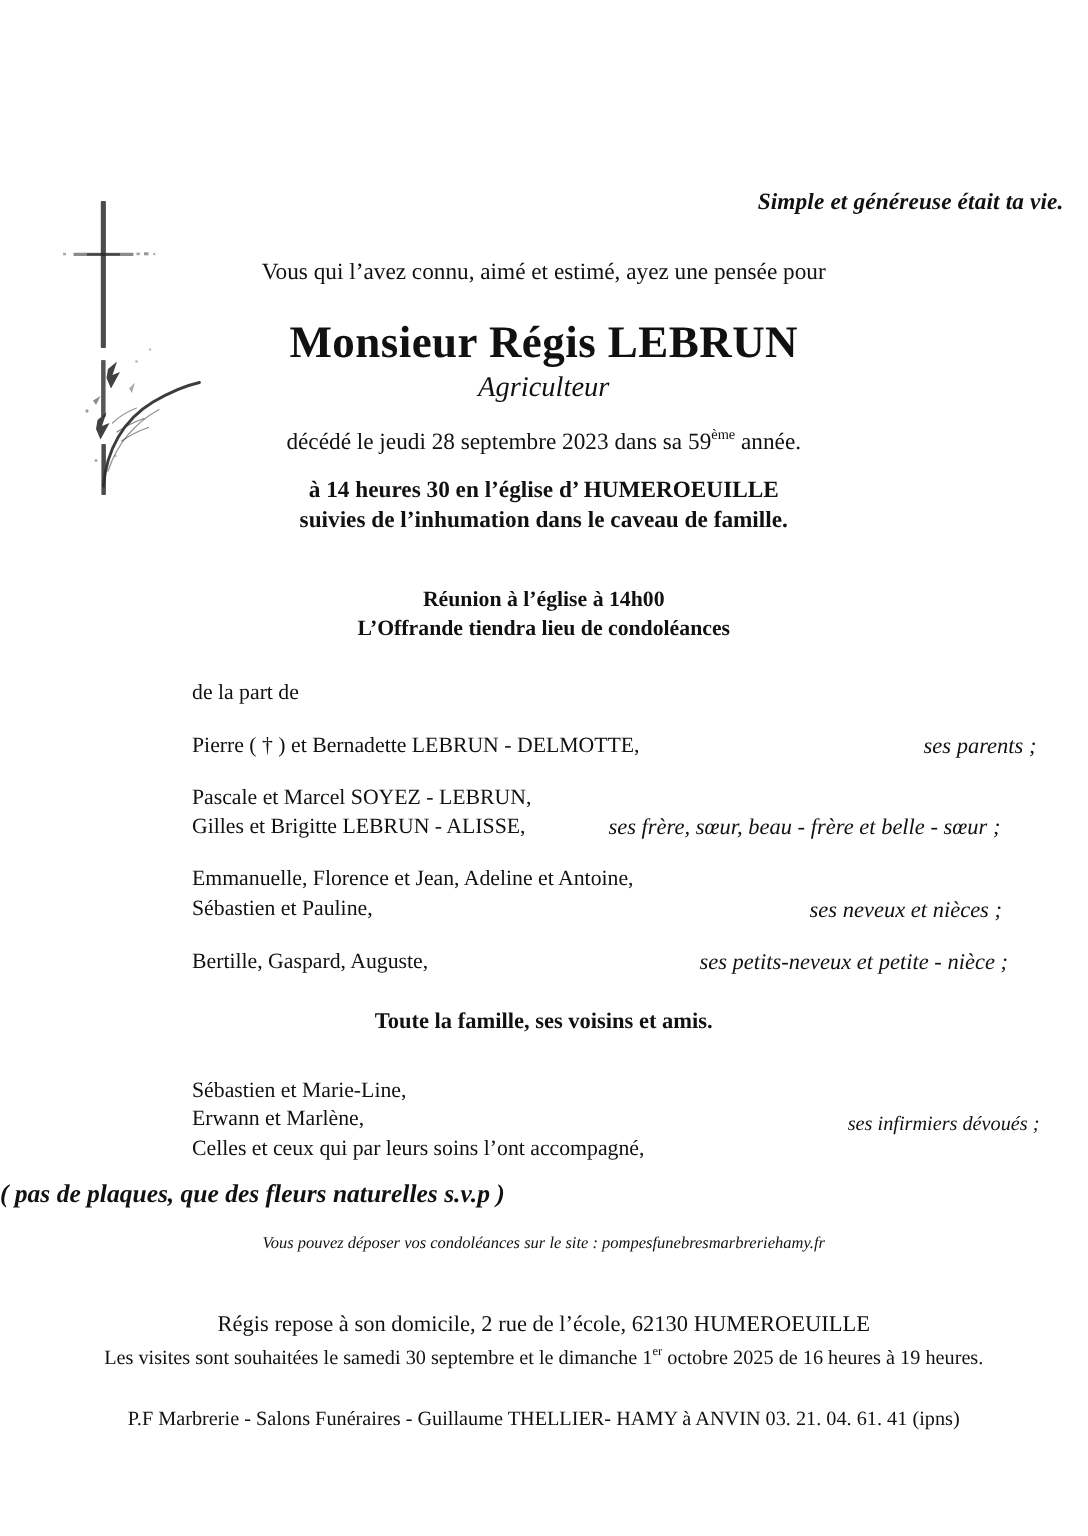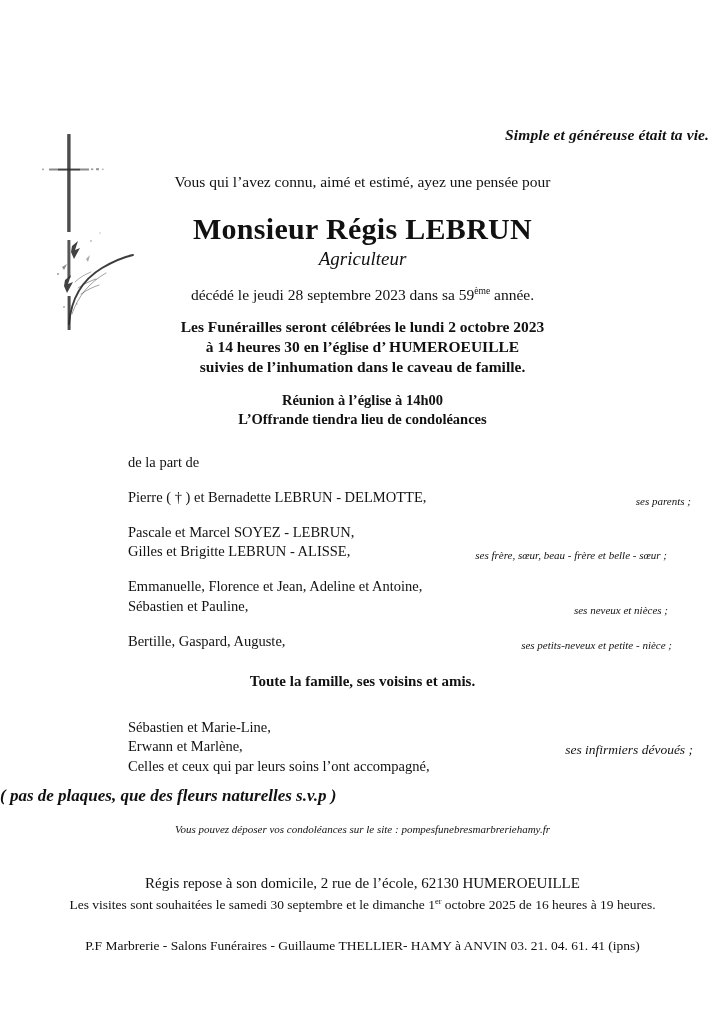--- a/index.html
+++ b/index.html
@@ -104,21 +104,21 @@
   .family-names {
     font-size: 14.5px;
     line-height: 1.32;
     max-width: 420px;
   }
   .family-relation {
     position: absolute;
     right: 0;
     bottom: 0;
     font-style: italic;
-    font-size: 11px;
+    font-size: 15px;
     white-space: nowrap;
   }
   .rel-parents   { bottom: 0; right: 2px; }
   .rel-siblings  { bottom: 0; right: 26px; }
   .rel-nephews   { bottom: 0; right: 25px; margin-left: 12px; }
   .rel-grand     { bottom: 0; right: 21px; }
 
   .all-family {
     left: 0; right: 0;
     top: 673px;
@@ -236,21 +236,20 @@
 
   <div class="abs intro ctr">Vous qui l’avez connu, aimé et estimé, ayez une pensée pour</div>
 
   <div class="abs profession ctr">Agriculteur</div>
 
   <div class="abs death-line ctr">
     <span>décédé le jeudi 28 septembre 2023 dans sa 59</span><sup>ème</sup><span> année.</span>
   </div>
 
   <div class="abs funeral-block ctr">
-    <div>Les Funérailles seront célébrées le lundi 2 octobre 2023</div>
     <div>à 14 heures 30 en l’église d’ HUMEROEUILLE</div>
     <div>suivies de l’inhumation dans le caveau de famille.</div>
   </div>
 
   <div class="abs gathering-block ctr">
     <div>Réunion à l’église à 14h00</div>
     <div>L’Offrande tiendra lieu de condoléances</div>
   </div>
 
   <div class="abs family-area">

